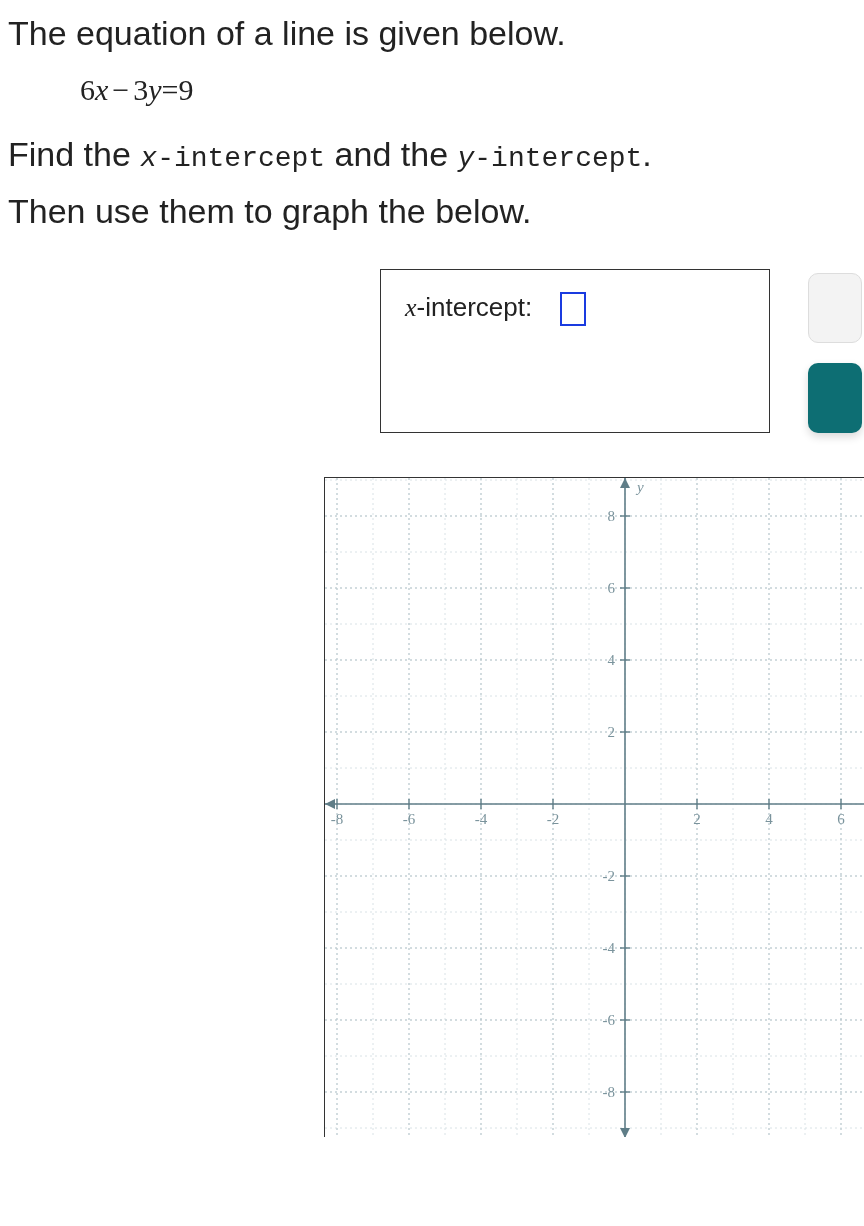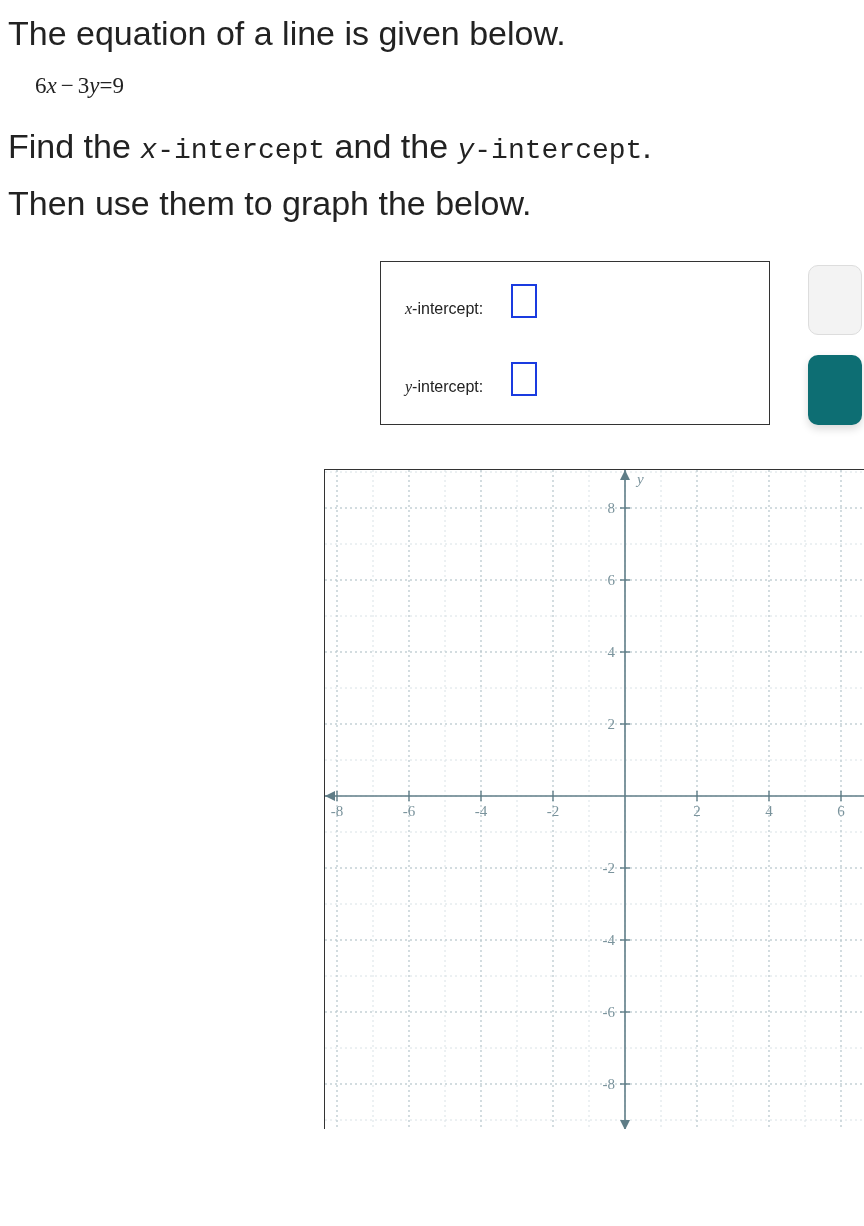--- a/index.html
+++ b/index.html
@@ -11,22 +11,22 @@
     background: #fff;
     width: 864px;
   }
   .problem-text {
     font-size: 34px;
     line-height: 1.35;
     padding: 11px 8px 0 8px;
   }
   .equation {
     font-family: "Times New Roman", Times, serif;
-    font-size: 23px;
-    padding: 16px 0 14px 35px;
+    font-size: 30px;
+    padding: 16px 0 14px 80px;
   }
   .eq-var { font-style: italic; }
   .eq-minus { padding: 0 4px; }
   .inline-math {
     font-family: Liberation Mono, monospace;
     font-size: 28px;
   }
   .inline-math .eq-var { font-style: italic; }
   .answers-row {
     display: flex;
@@ -36,23 +36,23 @@
   .answer-box {
     border: 1.5px solid #333;
     width: 390px;
     padding: 22px 24px 26px 24px;
     display: flex;
     flex-direction: column;
     gap: 44px;
   }
   .answer-line {
     display: flex;
-    align-items: flex-end;
+    align-items: flex-start;
     gap: 20px;
-    font-size: 16px;
+    font-size: 26px;
   }
   .answer-label .eq-var {
     font-family: "Times New Roman", Times, serif;
     font-style: italic;
   }
   .answer-input {
     width: 26px;
     height: 34px;
     border: 2px solid #1a3be0;
     background: #fff;
@@ -109,24 +109,20 @@
 <div class="problem-text">
   <span>Find the </span><span class="inline-math"><span class="eq-var">x</span><span>-intercept</span></span><span> and the </span><span class="inline-math"><span class="eq-var">y</span><span>-intercept</span></span><span>.</span>
 </div>
 
 <div class="problem-text">Then use them to graph the below.</div>
 
 <div class="answers-row">
   <div class="answer-box">
     <div class="answer-line">
       <span class="answer-label"><span class="eq-var">x</span><span>-intercept:</span></span>
-      <div class="answer-input"></div>
-    </div>
-    <div class="answer-line">
-      <span class="answer-label"><span class="eq-var">y</span><span>-intercept:</span></span>
       <div class="answer-input"></div>
     </div>
   </div>
   <div class="side-panel">
     <div class="side-btn-light"></div>
     <div class="side-btn-dark"></div>
   </div>
 </div>
 
 <div class="graph-wrap">

